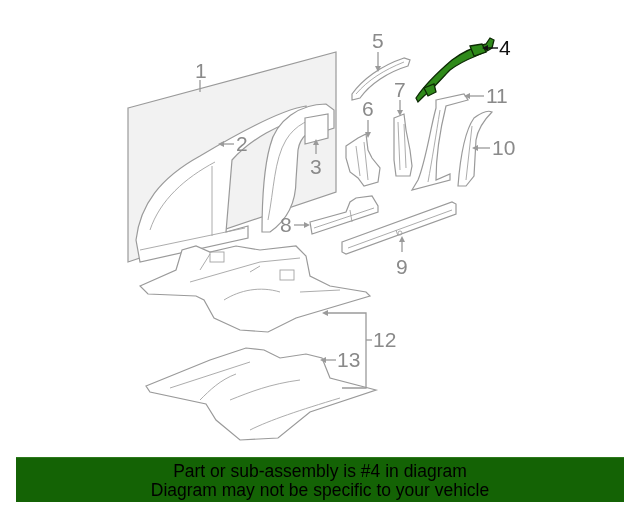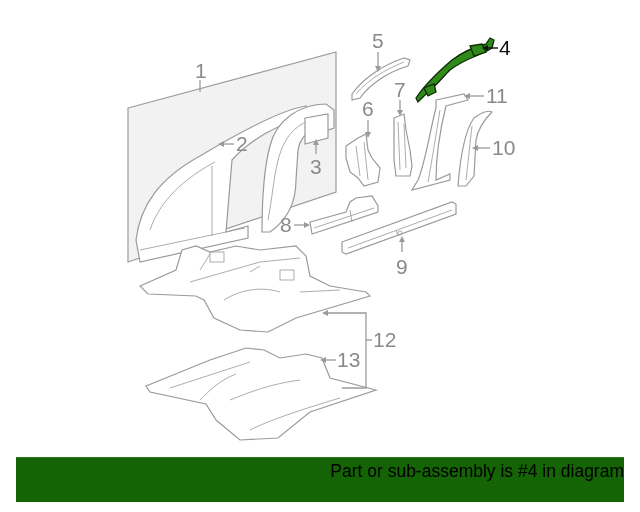--- a/index.html
+++ b/index.html
@@ -7,21 +7,21 @@
          font-family: "Liberation Sans", sans-serif; }
   #diagram { position: absolute; left: 0; top: 0; width: 640px; height: 456px; }
   .callout { font-family: "Liberation Sans", sans-serif; font-size: 21px; fill: #8a8a8a; }
   .callout.active { fill: #111111; }
   .ln { stroke: #9a9a9a; stroke-width: 1.3; fill: none; }
   .pt { stroke: #9a9a9a; stroke-width: 1.2; fill: #ffffff; }
   .pt2 { stroke: #a3a3a3; stroke-width: 0.9; fill: none; }
   .hl { stroke: #0d2a05; stroke-width: 1.3; fill: #2f8a1a; }
   #banner { position: absolute; left: 16px; top: 457px; width: 608px; height: 45px;
             background: #146305; border-top: 1px solid #2c7a1c;
-            color: #000000; text-align: right; font-size: 17.5px; line-height: 19px;
+            color: #000000; text-align: center; font-size: 17.5px; line-height: 19px;
             padding-top: 4px; box-sizing: border-box; }
   #banner div { white-space: nowrap; }
 </style>
 </head>
 <body>
 
 <svg id="diagram" viewBox="0 0 640 456" xmlns="http://www.w3.org/2000/svg">
 
   <g>
     <polygon class="pt" points="128,108 336,52 336,192 128,262" style="fill:#f2f2f2"></polygon>
@@ -129,13 +129,14 @@
     <text class="callout" x="396" y="274">9</text>
     <text class="callout" x="492" y="155">10</text>
     <text class="callout" x="486" y="103">11</text>
     <text class="callout" x="373" y="347">12</text>
     <text class="callout" x="337" y="367">13</text>
   </g>
 </svg>
 
 <div id="banner">
   <div>Part or sub-assembly is #4 in diagram</div>
+  <div>Diagram may not be specific to your vehicle</div>
 </div>
 
 </body></html>

